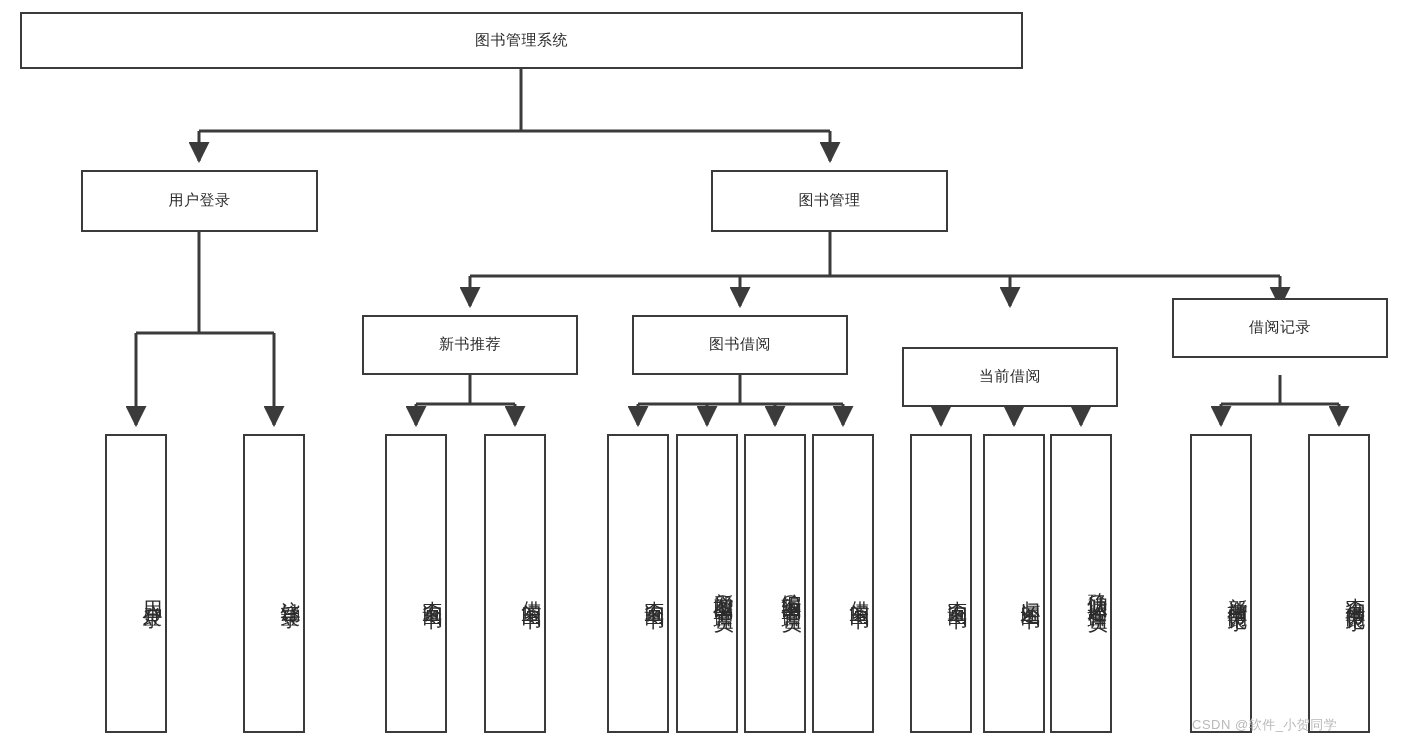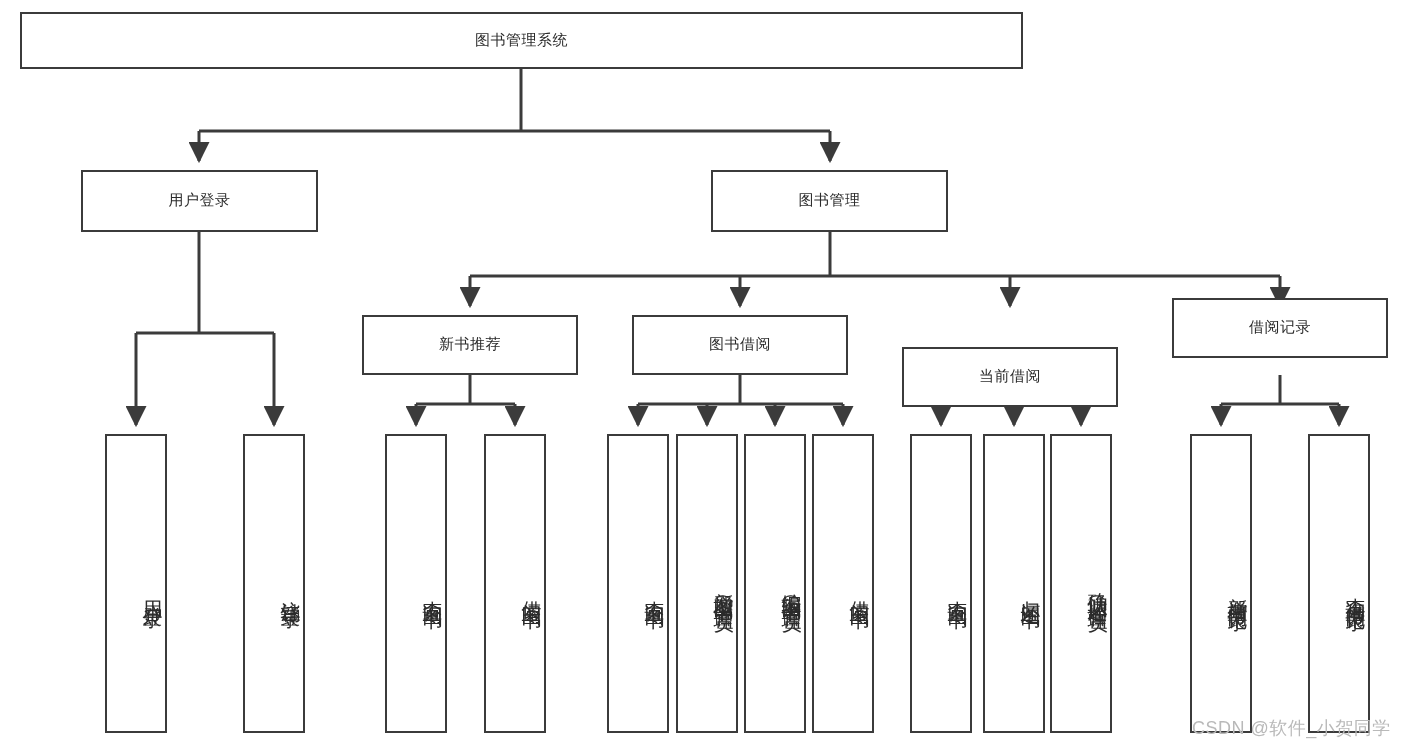--- a/index.html
+++ b/index.html
@@ -51,21 +51,21 @@
     align-items: flex-start;
     justify-content: center;
     padding-top: 14px;
   }
   .node-v .vtext {
     writing-mode: vertical-rl;
     text-orientation: upright;
   }
   .watermark {
     position: absolute;
-    font-size: 18px;
+    font-size: 13px;
     color: #b9b9b9;
     white-space: nowrap;
     letter-spacing: 0.5px;
   }
 </style>
 </head>
 <body>
 
 <div id="canvas" style="background: rgb(255, 255, 255);">
 

